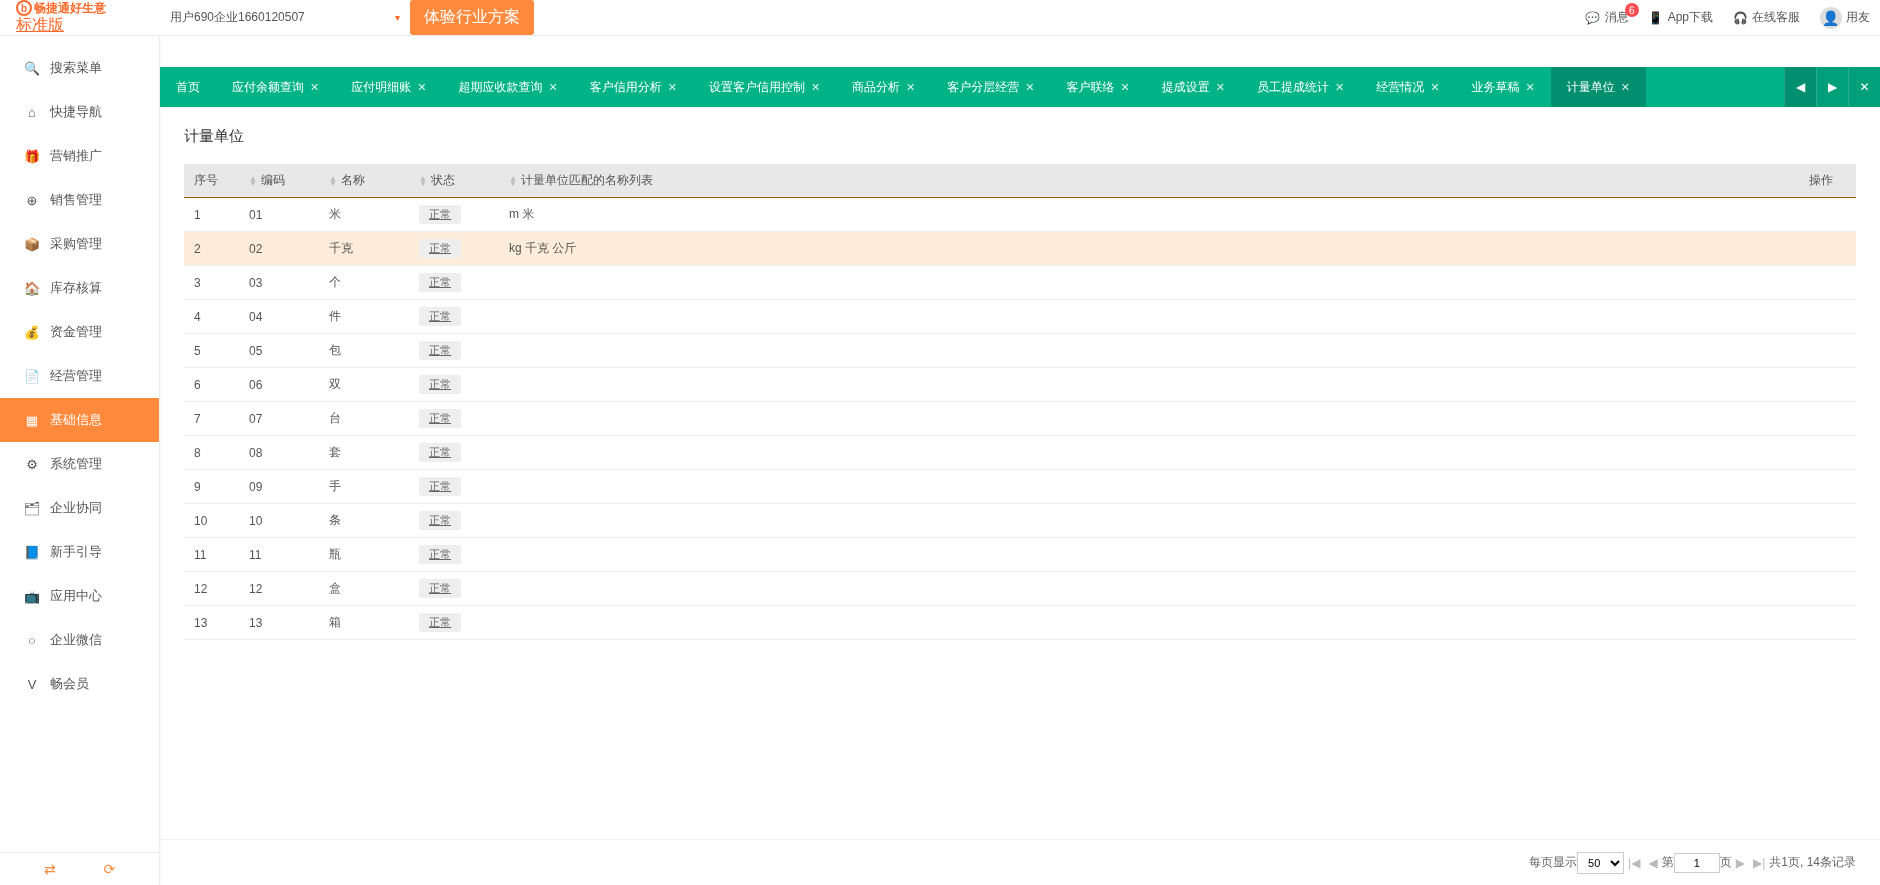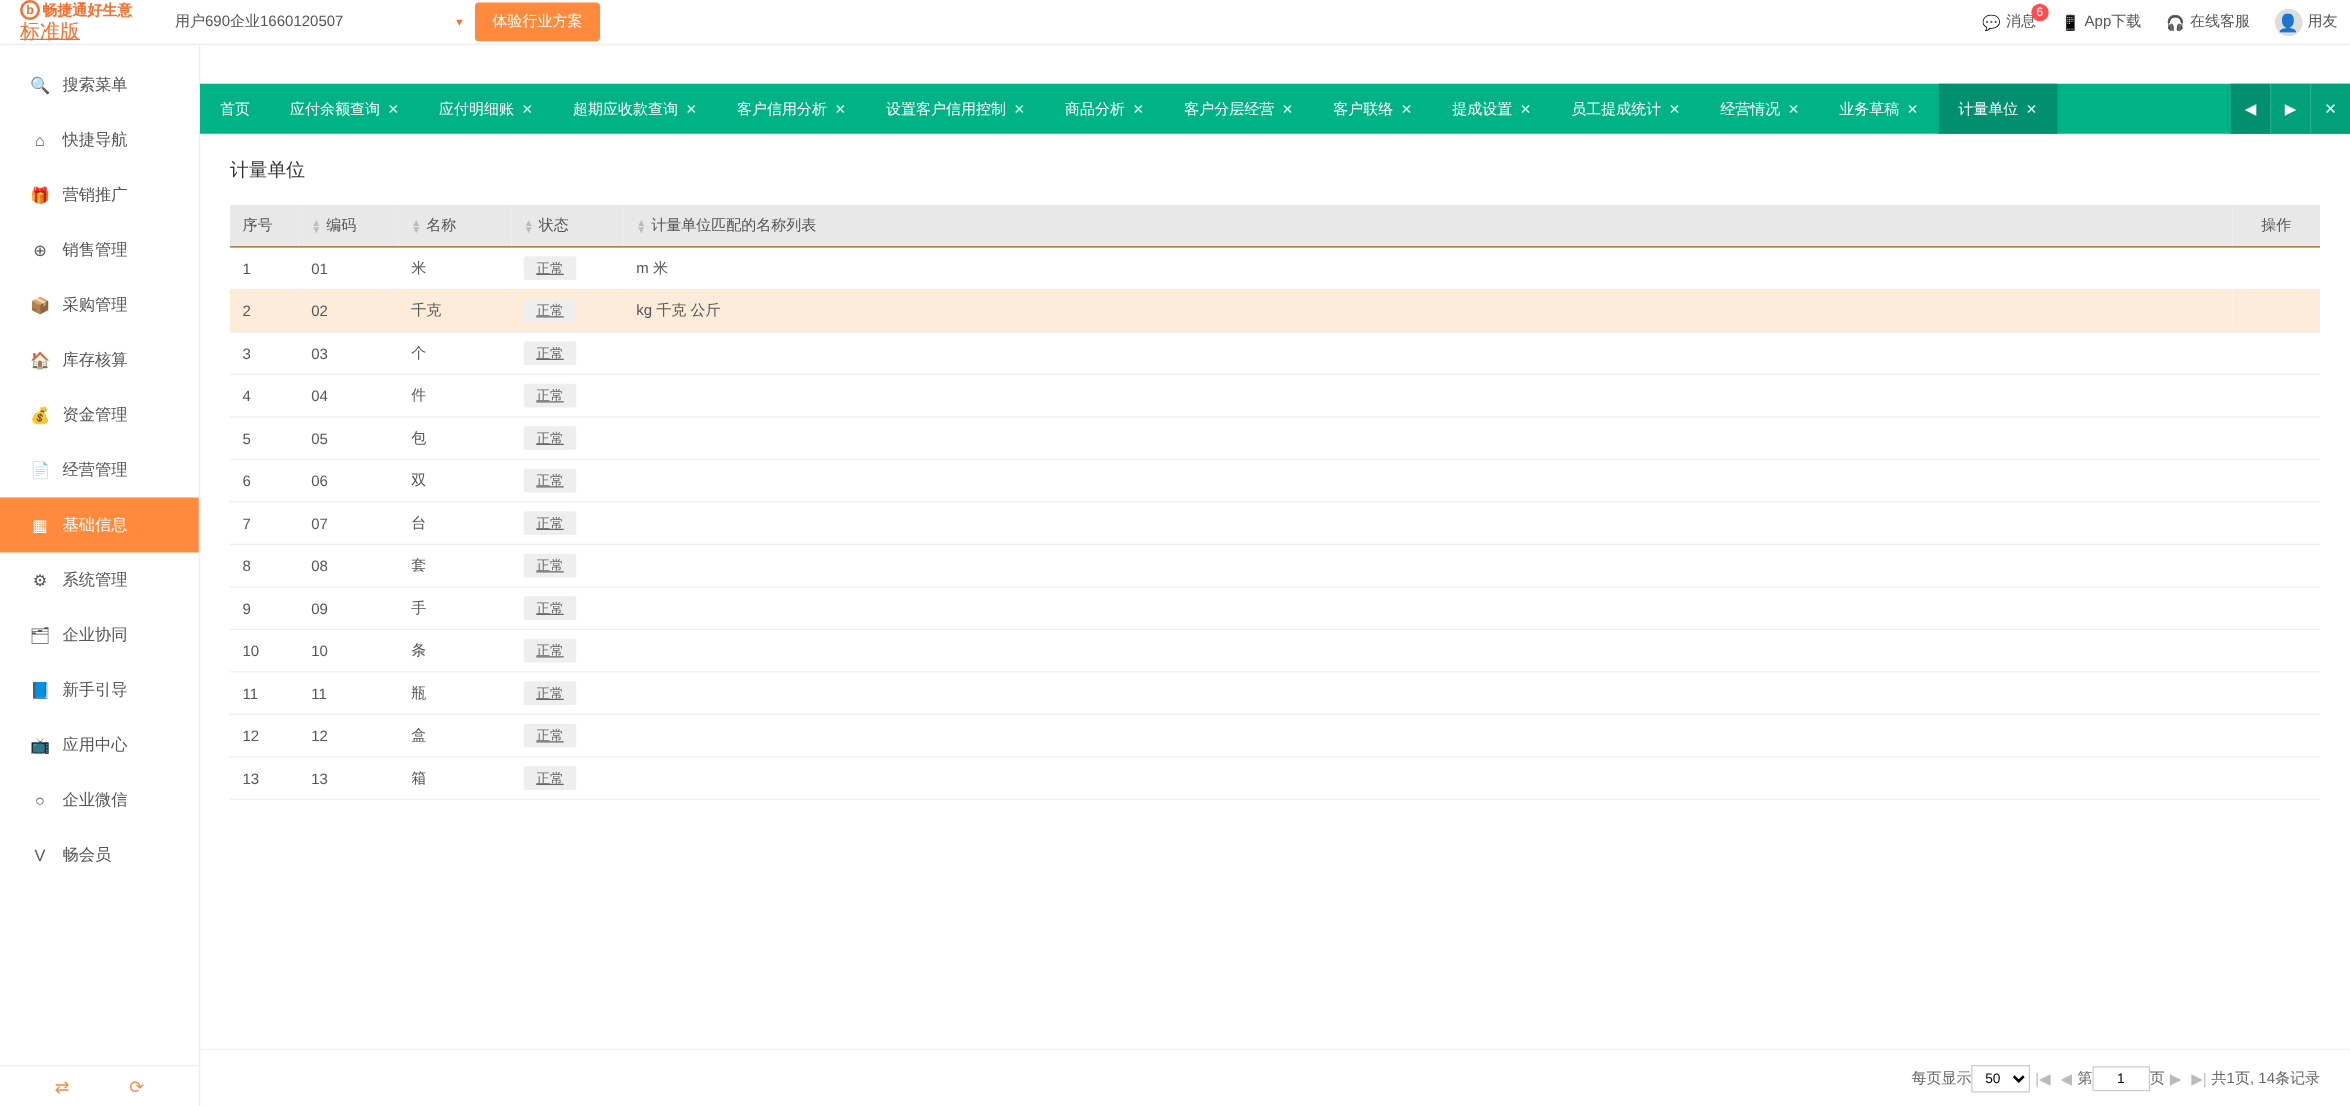--- a/index.html
+++ b/index.html
@@ -2,23 +2,23 @@
 <html><head>
 <meta charset="utf-8">
 <style>
 * { margin:0; padding:0; box-sizing:border-box; }
 body { font-family: -apple-system, "Microsoft YaHei", sans-serif; font-size:12px; color:#333; background:#fff; width:1880px; height:885px; overflow:hidden; }
 .top-header { height:36px; display:flex; align-items:center; padding:0 10px; border-bottom:1px solid #eee; }
 .logo-wrap { width:130px; display:flex; flex-direction:column; align-items:flex-start; padding-left:6px;}
 .logo-main { color:#ff6b2c; font-size:12px; font-weight:bold; display:flex; align-items:center; gap:2px;}
 .logo-sub { color:#ff6b2c; font-size:16px; margin-top:-2px;text-decoration:underline;}
 .logo-b { display:inline-flex; width:16px; height:16px; border:2px solid #ff6b2c; border-radius:50%; justify-content:center; align-items:center; font-size:10px; color:#ff6b2c; font-weight:bold;}
-.account { width:230px; display:flex; align-items:center; justify-content:space-between; cursor:pointer; color:#555; }
+.account { margin-left:30px; width:230px; display:flex; align-items:center; justify-content:space-between; cursor:pointer; color:#555; }
 .chev { color:#ff6b2c; font-size:10px; }
-.trial-btn { margin-left:10px; background:#ff8a3d; color:#fff; border:none; padding:7px 14px; border-radius:3px; cursor:pointer; font-size:12px;}
+.trial-btn { margin-left:10px; background:#ff8a3d; color:#fff; border:none; padding:7px 14px; border-radius:3px; cursor:pointer; font-size:16px;}
 .hdr-right { margin-left:auto; display:flex; align-items:center; gap:20px; }
 .hdr-item { display:flex; align-items:center; gap:4px; color:#555; cursor:pointer; position:relative;}
 .badge { position:absolute; top:-6px; right:-10px; background:#ff4d4f; color:#fff; border-radius:8px; min-width:14px; height:14px; font-size:10px; display:flex; align-items:center; justify-content:center; padding:0 3px;}
 .avatar { width:22px; height:22px; border-radius:50%; background:#ddd; display:inline-flex; align-items:center; justify-content:center; color:#888; font-size:14px;}
 .layout { display:flex; height:calc(885px - 36px); }
 .sidebar { width:160px; background:#fff; border-right:1px solid #eee; padding-top:10px; box-shadow: 1px 0 2px rgba(0,0,0,.03); display:flex; flex-direction:column;}
 .side-item { height:44px; display:flex; align-items:center; gap:10px; padding-left:24px; color:#555; cursor:pointer; font-size:13px;}
 .side-item.active { background:#ff8a3d; color:#fff; }
 .side-icon { width:16px; height:16px; display:inline-flex; align-items:center; justify-content:center; }
 .side-footer { margin-top:auto; display:flex; justify-content:space-around; padding:8px 20px; border-top:1px solid #eee;}

